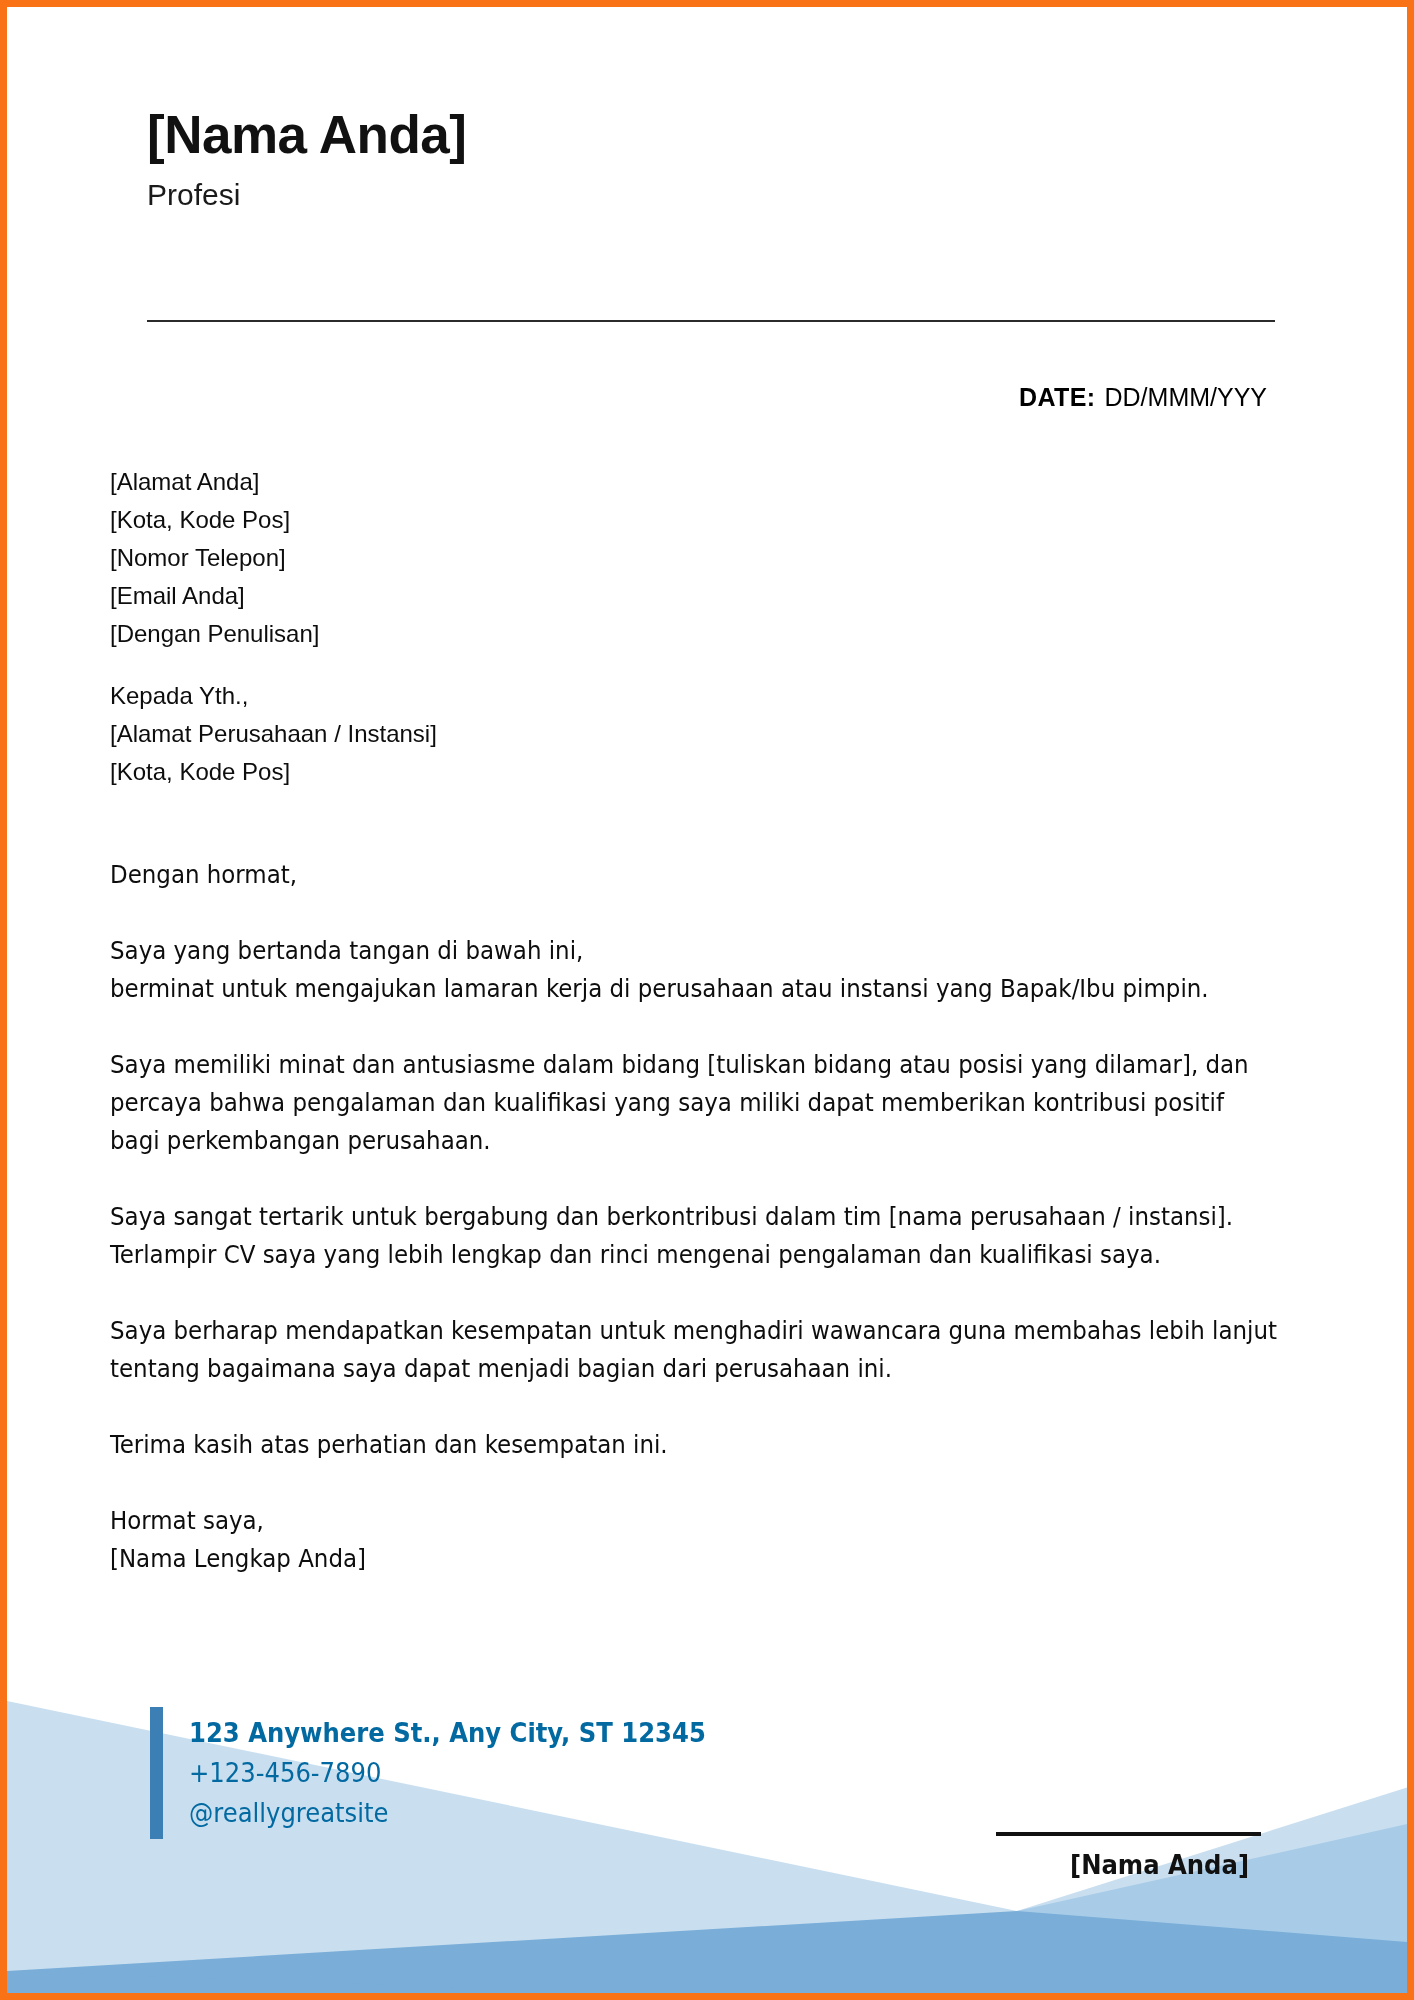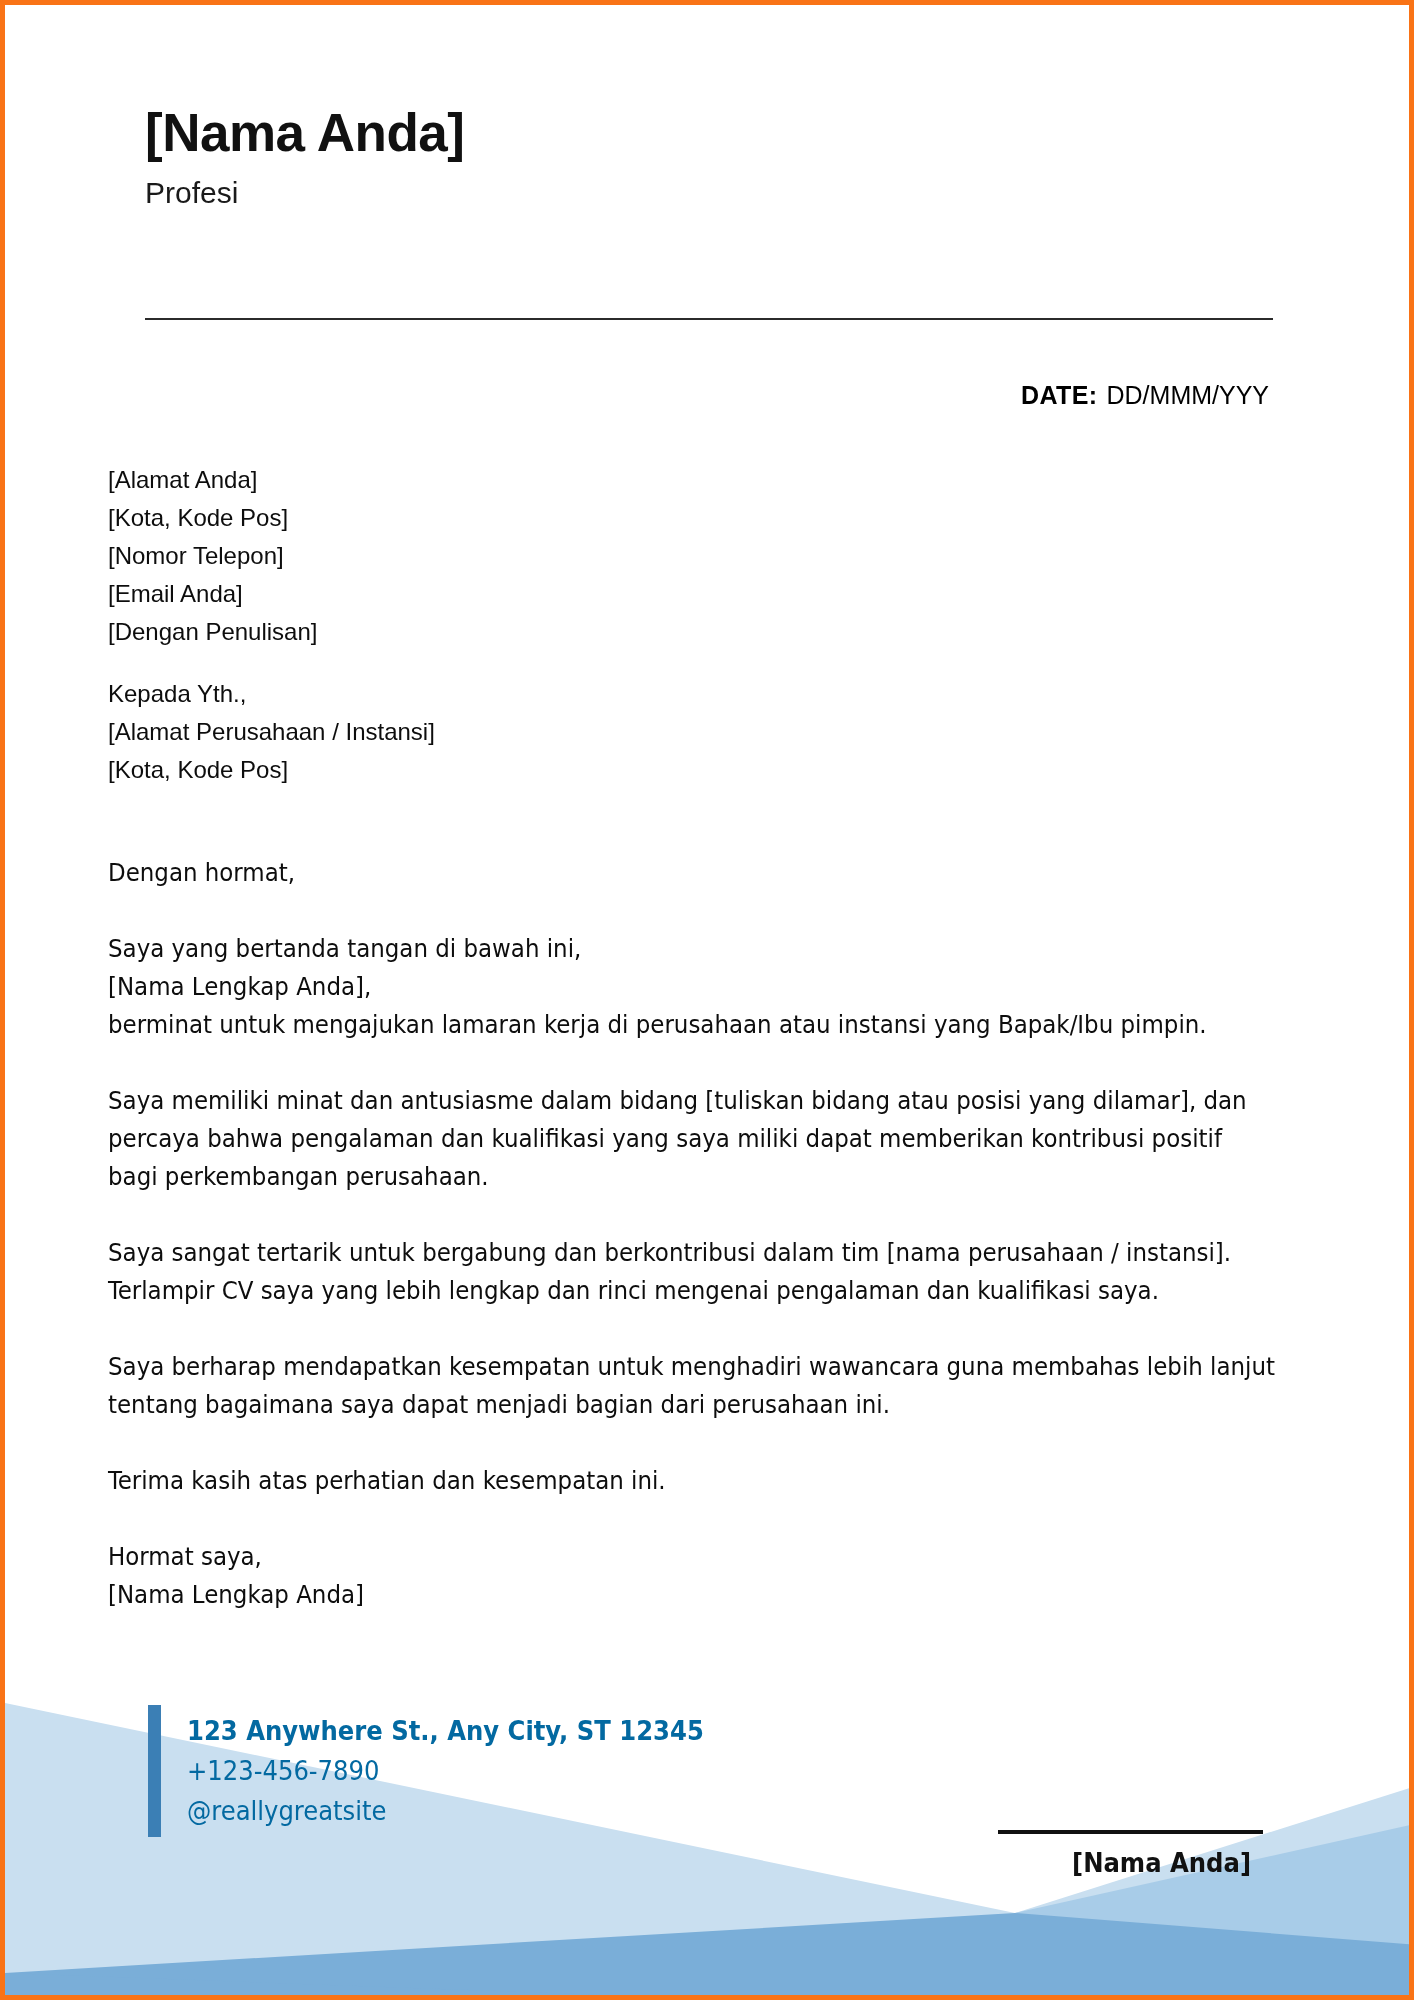--- a/index.html
+++ b/index.html
@@ -7,21 +7,21 @@
     padding: 0;
     background: #ffffff;
   }
   .page {
     position: relative;
     width: 1414px;
     height: 2000px;
     background: #ffffff;
     overflow: hidden;
     box-sizing: border-box;
-    border: 5px solid #f97316;
+    border: 7px solid #f97316;
     font-family: "Liberation Sans", sans-serif;
     color: #000000;
   }
 
   
   .waves {
     position: absolute;
     left: 0;
     bottom: 0;
     width: 1414px;
@@ -211,21 +211,20 @@
   </div>
 
   <div class="body-area">
 
     <p class="para">
       <span class="line">Dengan hormat,</span>
     </p>
 
     <p class="para">
       <span class="line">Saya yang bertanda tangan di bawah ini,</span>
-      <span class="line">[Nama Lengkap Anda],</span>
       <span class="line">berminat untuk mengajukan lamaran kerja di perusahaan atau instansi yang Bapak/Ibu pimpin.</span>
     </p>
 
     <p class="para">
       <span class="line">Saya memiliki minat dan antusiasme dalam bidang [tuliskan bidang atau posisi yang dilamar], dan</span>
       <span class="line">percaya bahwa pengalaman dan kualifikasi yang saya miliki dapat memberikan kontribusi positif</span>
       <span class="line">bagi perkembangan perusahaan.</span>
     </p>
 
     <p class="para">

